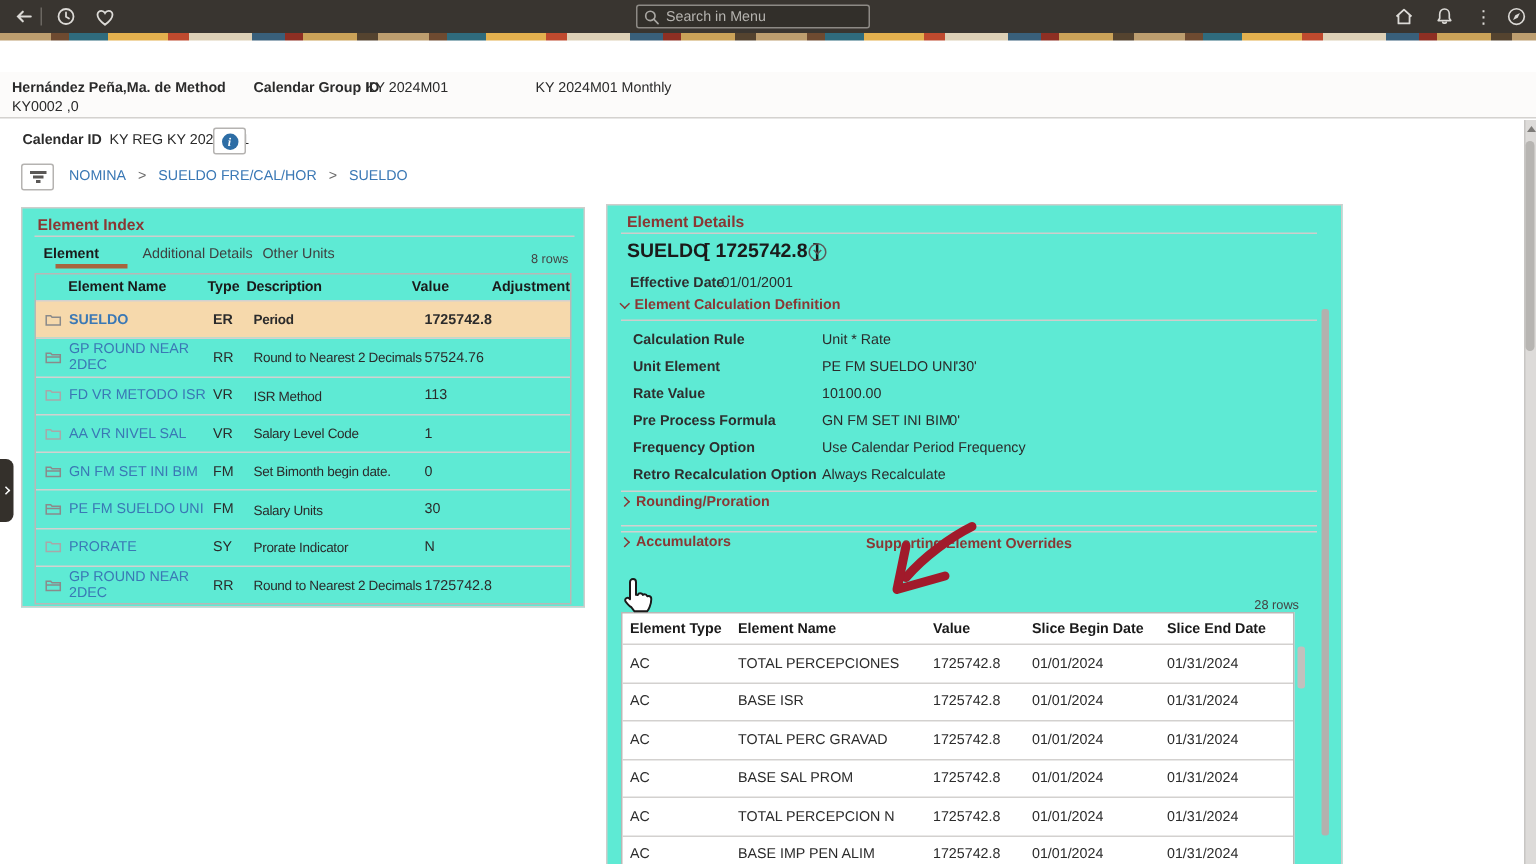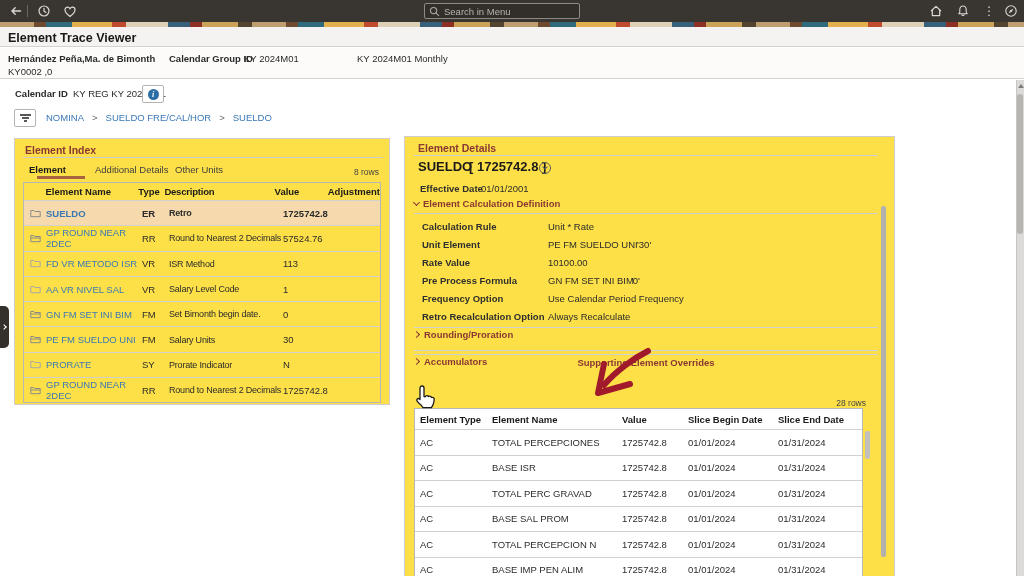--- a/index.html
+++ b/index.html
@@ -35,21 +35,21 @@
   .tinybtn { position:absolute; width:22px; height:18px; border:1px solid #b5b3b1; border-radius:2px; background:#fff;
              display:flex; align-items:center; justify-content:center; }
   .info-circle { width:11px; height:11px; border-radius:50%; background:#2d6da5; color:#fff; font-size:8px; font-weight:bold;
                  display:flex; align-items:center; justify-content:center; font-family:"Liberation Serif", serif; font-style:italic; }
   .filterlines span { display:block; height:1.5px; background:#5a5856; margin:1.5px auto; }
   .link { color:#3a78b5; text-decoration:none; }
   .crumb { display:flex; gap:8px; align-items:center; font-size:9.5px; }
   .crumb .sep { color:#6b6b6b; }
 
   
-  .card { position:absolute; background:#fde047; border:1px solid #cfcdcb; }
+  .card { position:absolute; background:#5eead4; border:1px solid #cfcdcb; }
   .cardtitle { font-size:10.5px; font-weight:bold; color:#8a3734; }
   .rule { position:absolute; height:1px; background:#cfcdcb; }
 
   
   .chv { display:inline-block; width:5px; height:5px; border-right:1.5px solid #8a3734; border-bottom:1.5px solid #8a3734; }
   .chv.right { transform:rotate(-45deg); }
   .chv.down  { transform:rotate(45deg); }
   .chv.white { border-color:#fff; }
 
   
@@ -147,26 +147,23 @@
     <div class="tb-ico" style="left:1003px">
       <svg width="14" height="14" viewBox="0 0 14 14">
           <circle cx="7" cy="7" r="5.2" stroke="#dcdad6" stroke-width="1.1" fill="none"></circle>
           <path d="M9.3 4.7 L7.8 7.8 L4.7 9.3 L6.2 6.2 Z" fill="#dcdad6"></path>
         </svg>
     </div>
   </div>
 
   <div class="banner"></div>
 
-  <div class="titleband">
-    <div class="pagetitle">Element Trace Viewer</div>
-  </div>
 
   <div class="empband">
-    <span class="abs b" style="left:8px; top:5px;">Hernández Peña,Ma. de Bimonth</span>
+    <span class="abs b" style="left:8px; top:5px;">Hernández Peña,Ma. de Method</span>
     <span class="abs" style="left:8px; top:18px;">KY0002 ,0</span>
     <span class="abs b" style="left:169px; top:5px;">Calendar Group ID</span>
     <span class="abs" style="left:244px; top:5px;">KY 2024M01</span>
     <span class="abs" style="left:357px; top:5px;">KY 2024M01 Monthly</span>
   </div>
 
   <span class="abs smalltext b" style="left:15px; top:88px;">Calendar ID</span>
   <span class="abs smalltext" style="left:73px; top:88px;">KY REG KY 2024M01</span>
   <div class="tinybtn" style="left:142px; top:85px;">
     <span class="info-circle">i</span>
@@ -208,21 +205,21 @@
       </div>
 
       <div class="lrow hl">
         <span class="ci">
             <svg width="11" height="9" viewBox="0 0 11 9">
               <path d="M.8 1.5 h3 l.9 1 h5.5 v5.2 H.8 Z" fill="none" stroke="#8a8a8a"></path>
             </svg>
           </span>
         <span class="cn link">SUELDO</span>
         <span class="ct">ER</span>
-        <span class="cd">Retro</span>
+        <span class="cd">Period</span>
         <span class="cv">1725742.8</span>
         <span class="ca"></span>
       </div>
       <div class="lrow">
         <span class="ci">
             <svg width="11" height="9" viewBox="0 0 11 9">
               <path d="M.8 1.5 h3 l.9 1 h5.5 v5.2 H.8 Z M.8 4 h9.4" fill="none" stroke="#8a8a8a"></path>
             </svg>
           </span>
         <span class="cn link">GP ROUND NEAR 2DEC</span>

